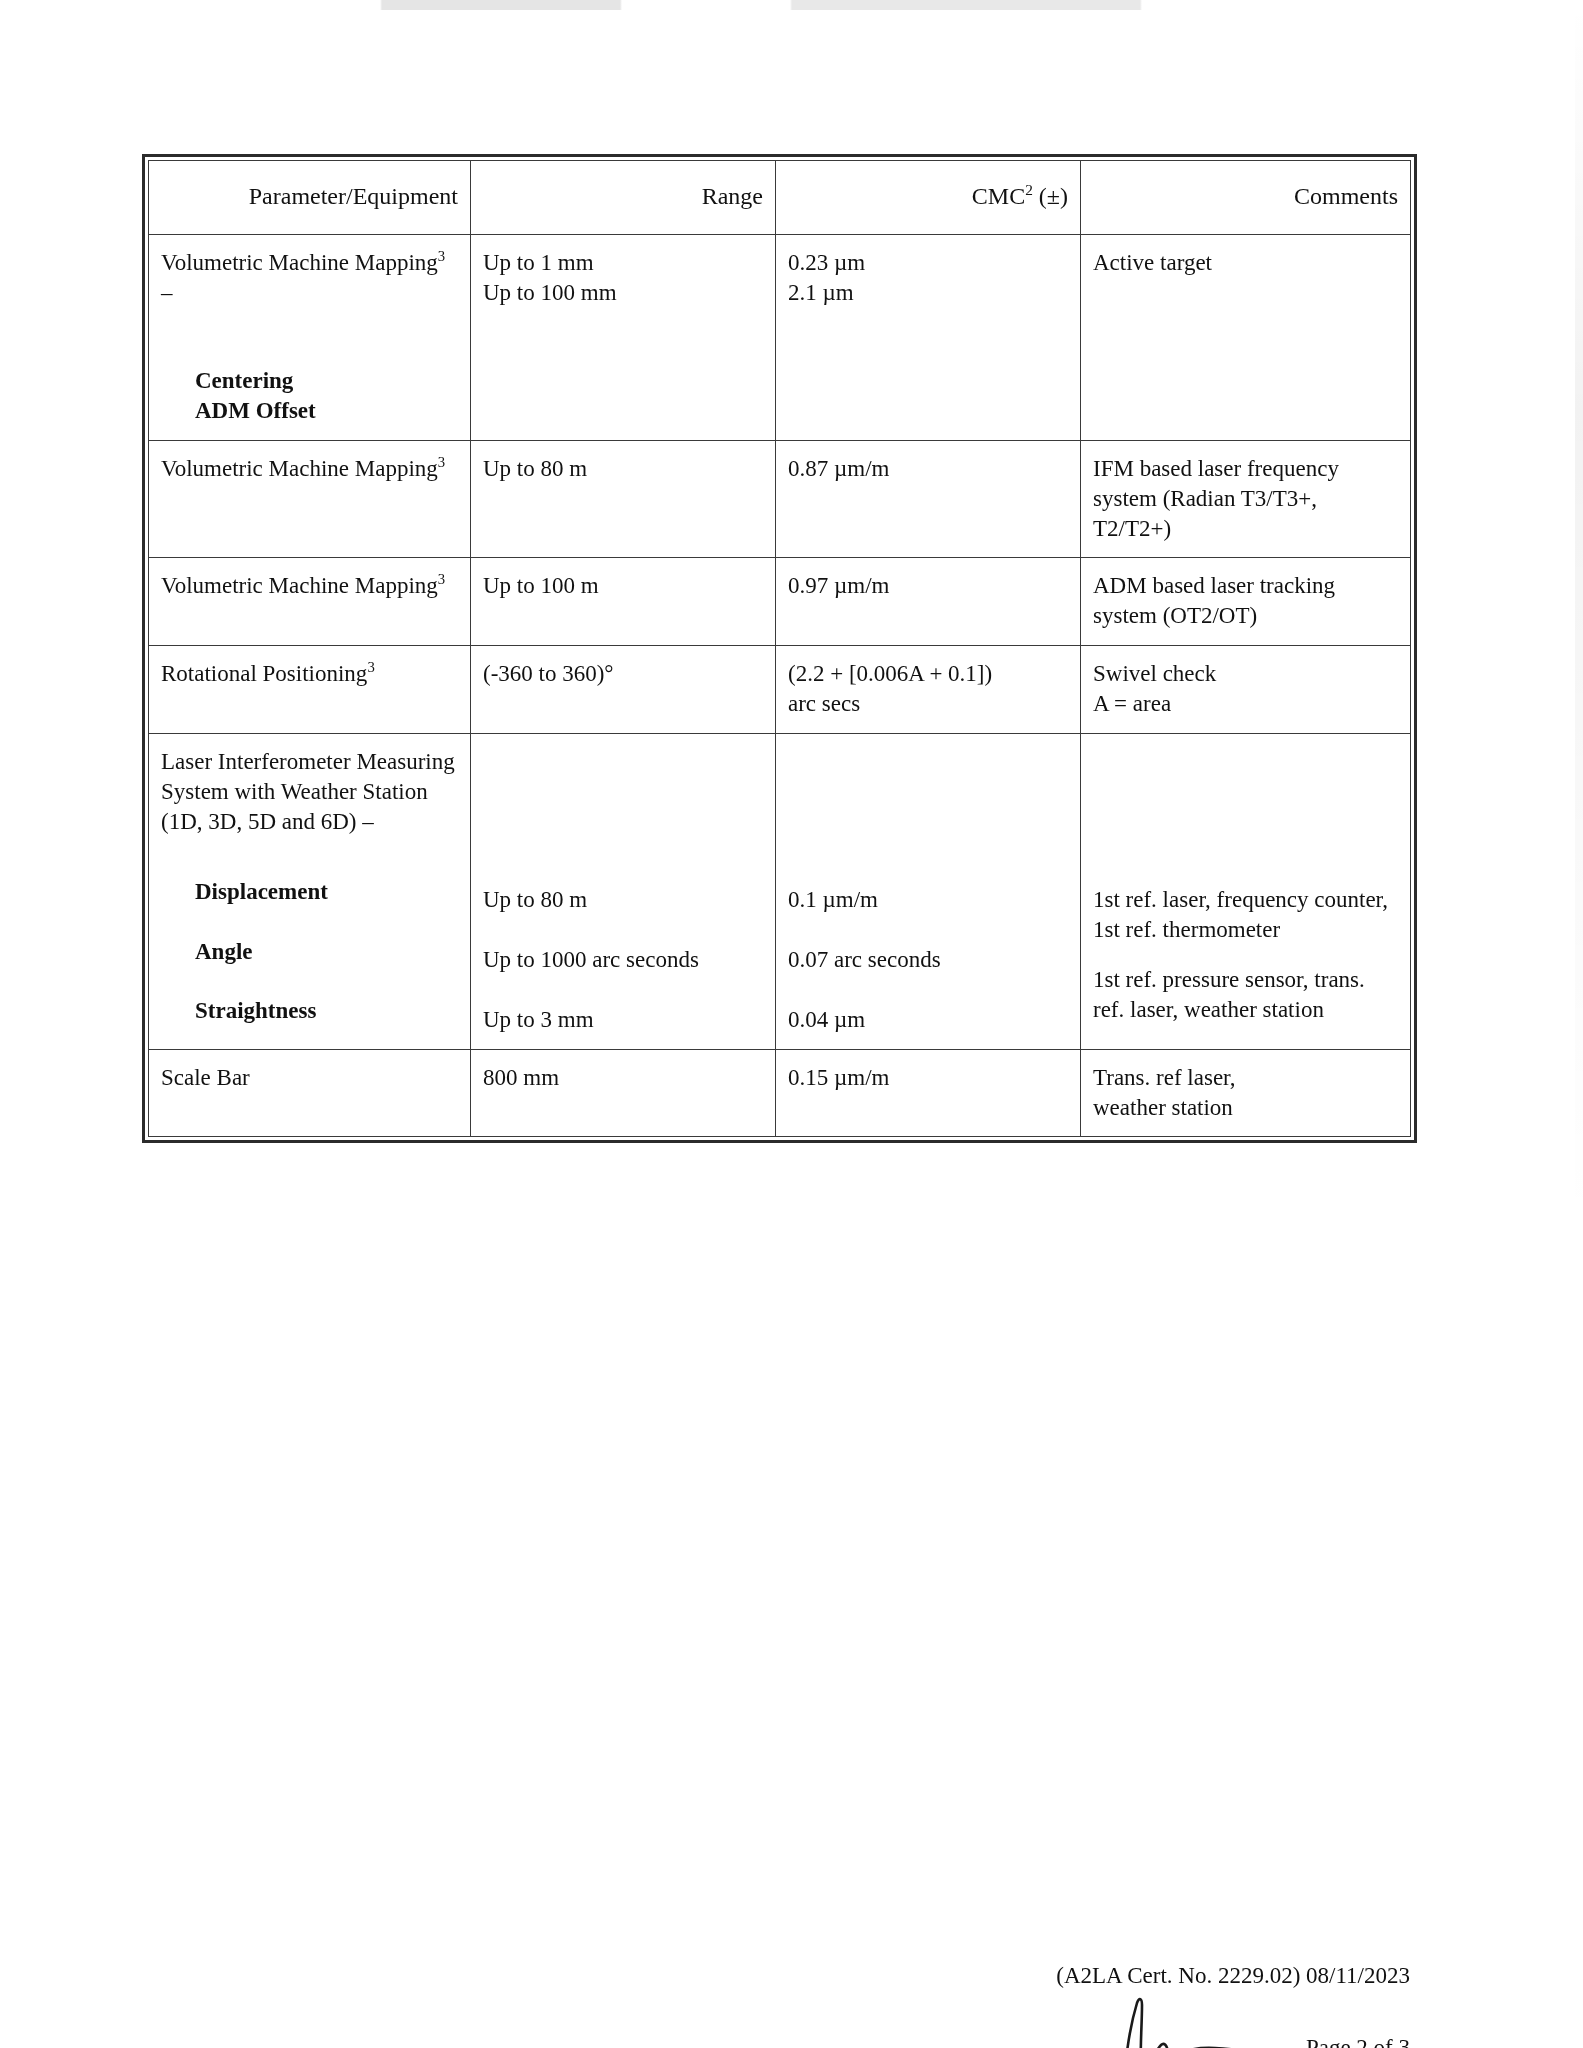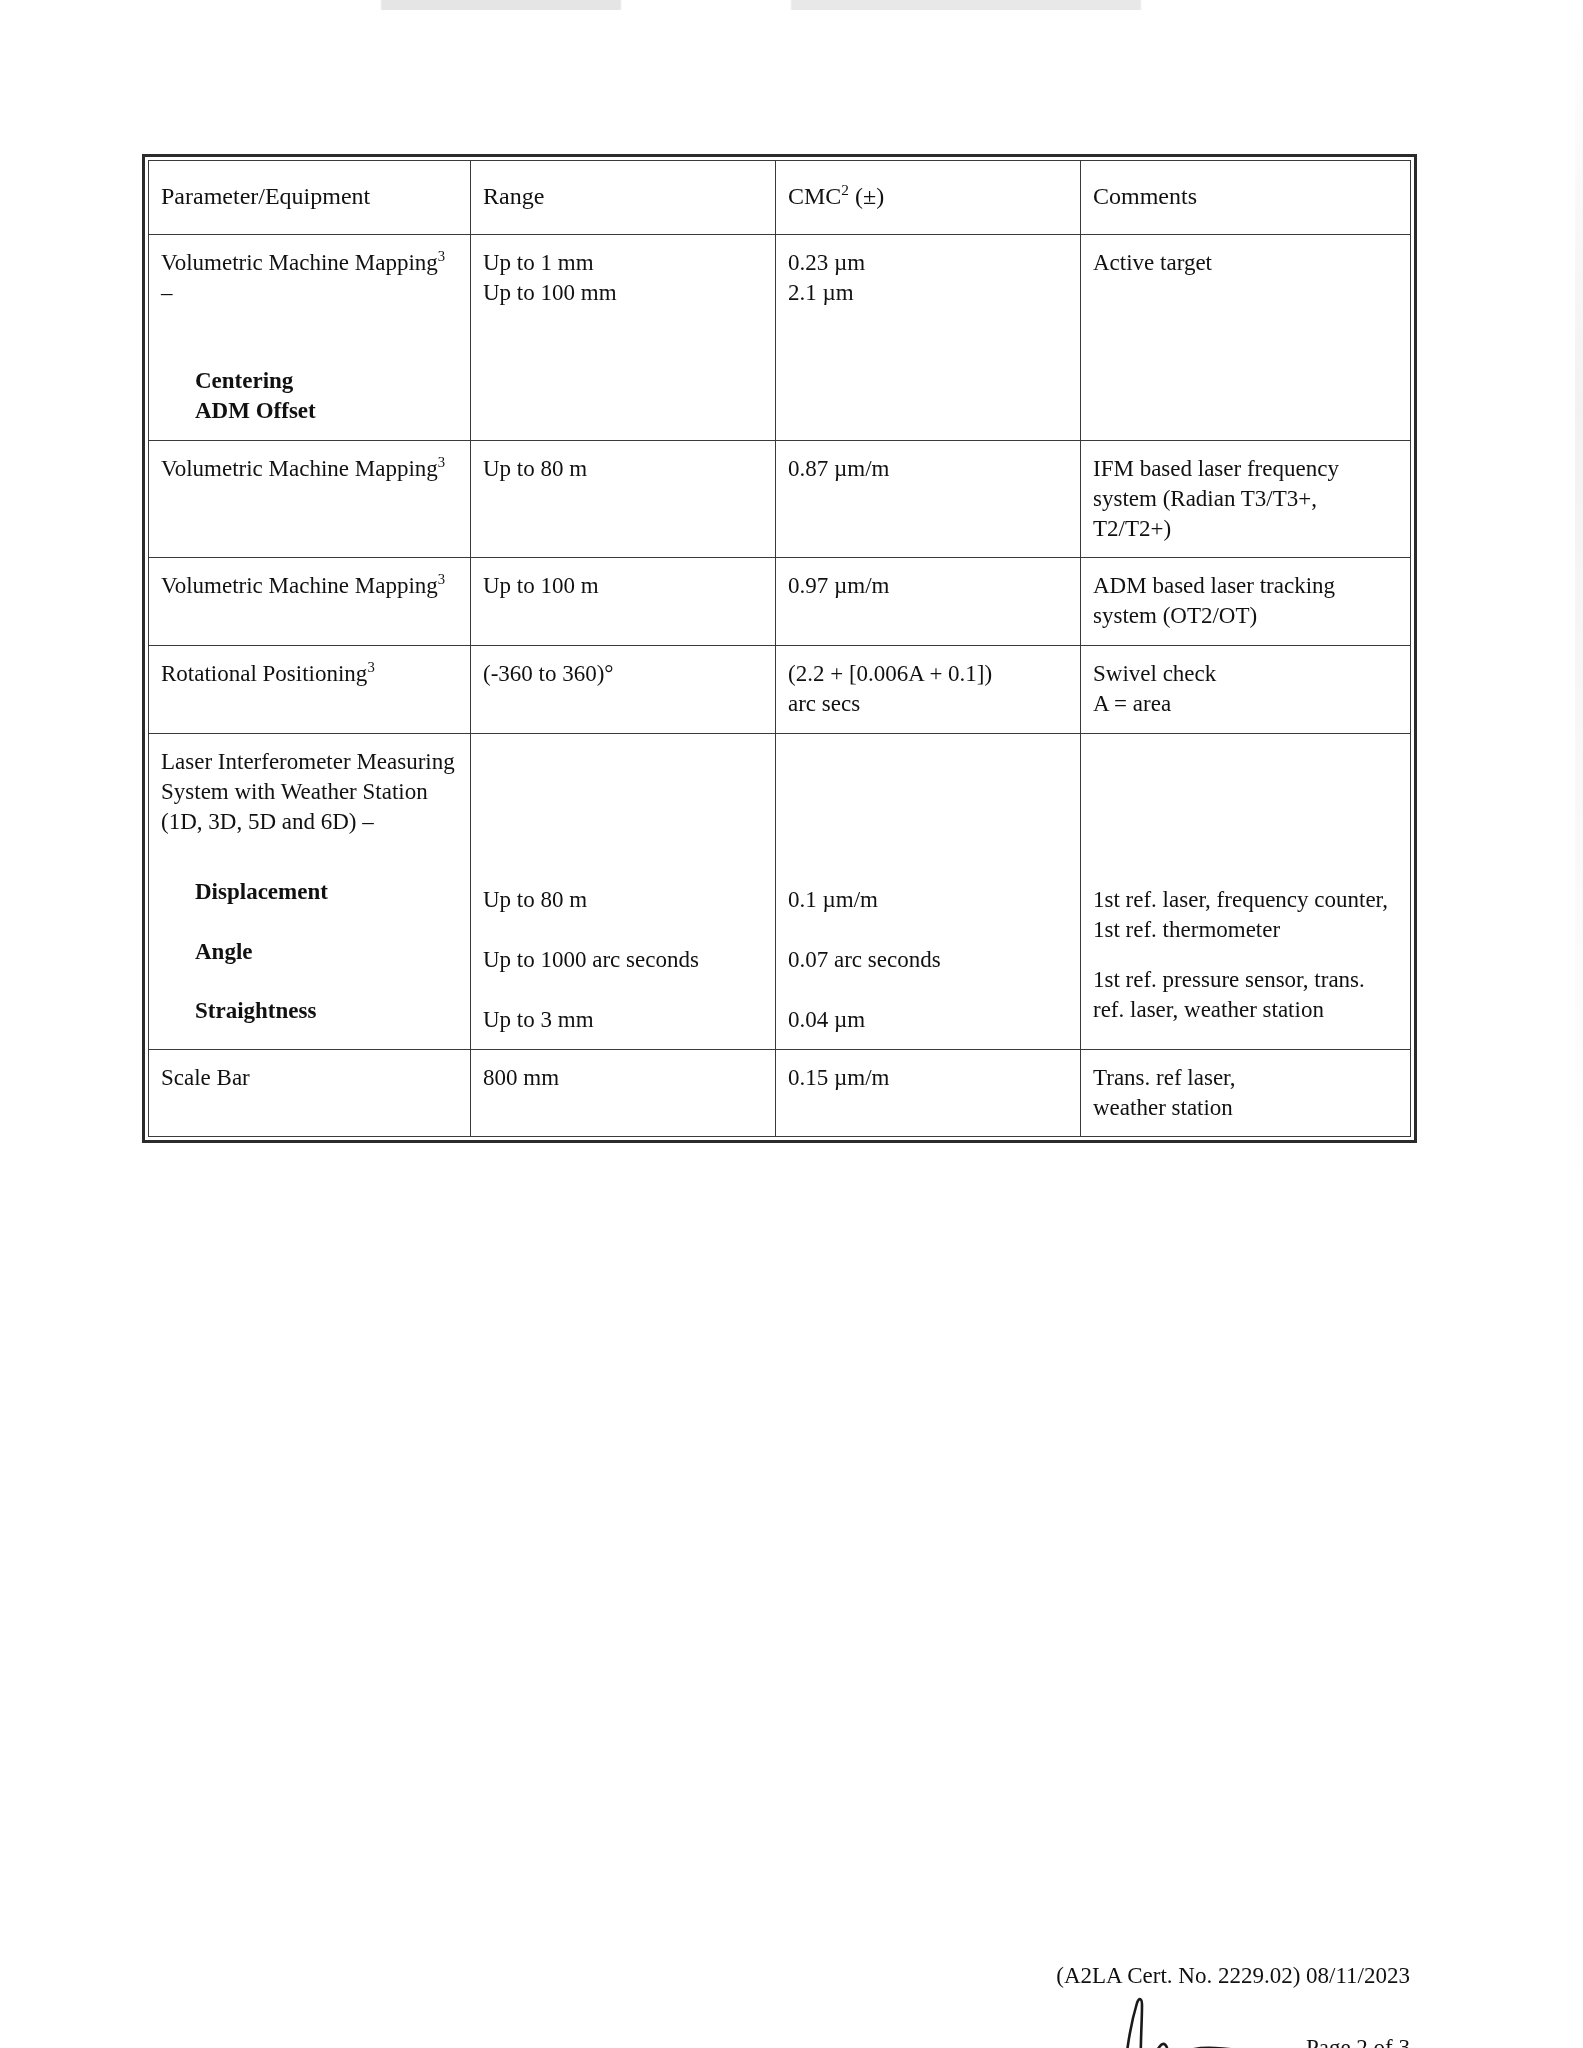--- a/index.html
+++ b/index.html
@@ -66,21 +66,21 @@
     padding: 13px 12px 14px 12px;
     font-weight: normal;
     text-align: left;
   }
   
   table.cmc {
     outline: 3px solid #2b2b2b;
     outline-offset: 3px;
   }
   table.cmc tr.head th {
-    text-align: left;
+    text-align: right;
     padding-top: 20px;
     padding-bottom: 22px;
     font-size: 24px;
     font-family: Liberation Serif, serif;
   }
   .sup { font-size: 0.64em; vertical-align: super; line-height: 0; }
 
   .cell-lines { white-space: pre-line; }
   .indent { padding-left: 34px; display: block; font-weight: bold; }
   .pad-top-lg { padding-top: 62px; }

